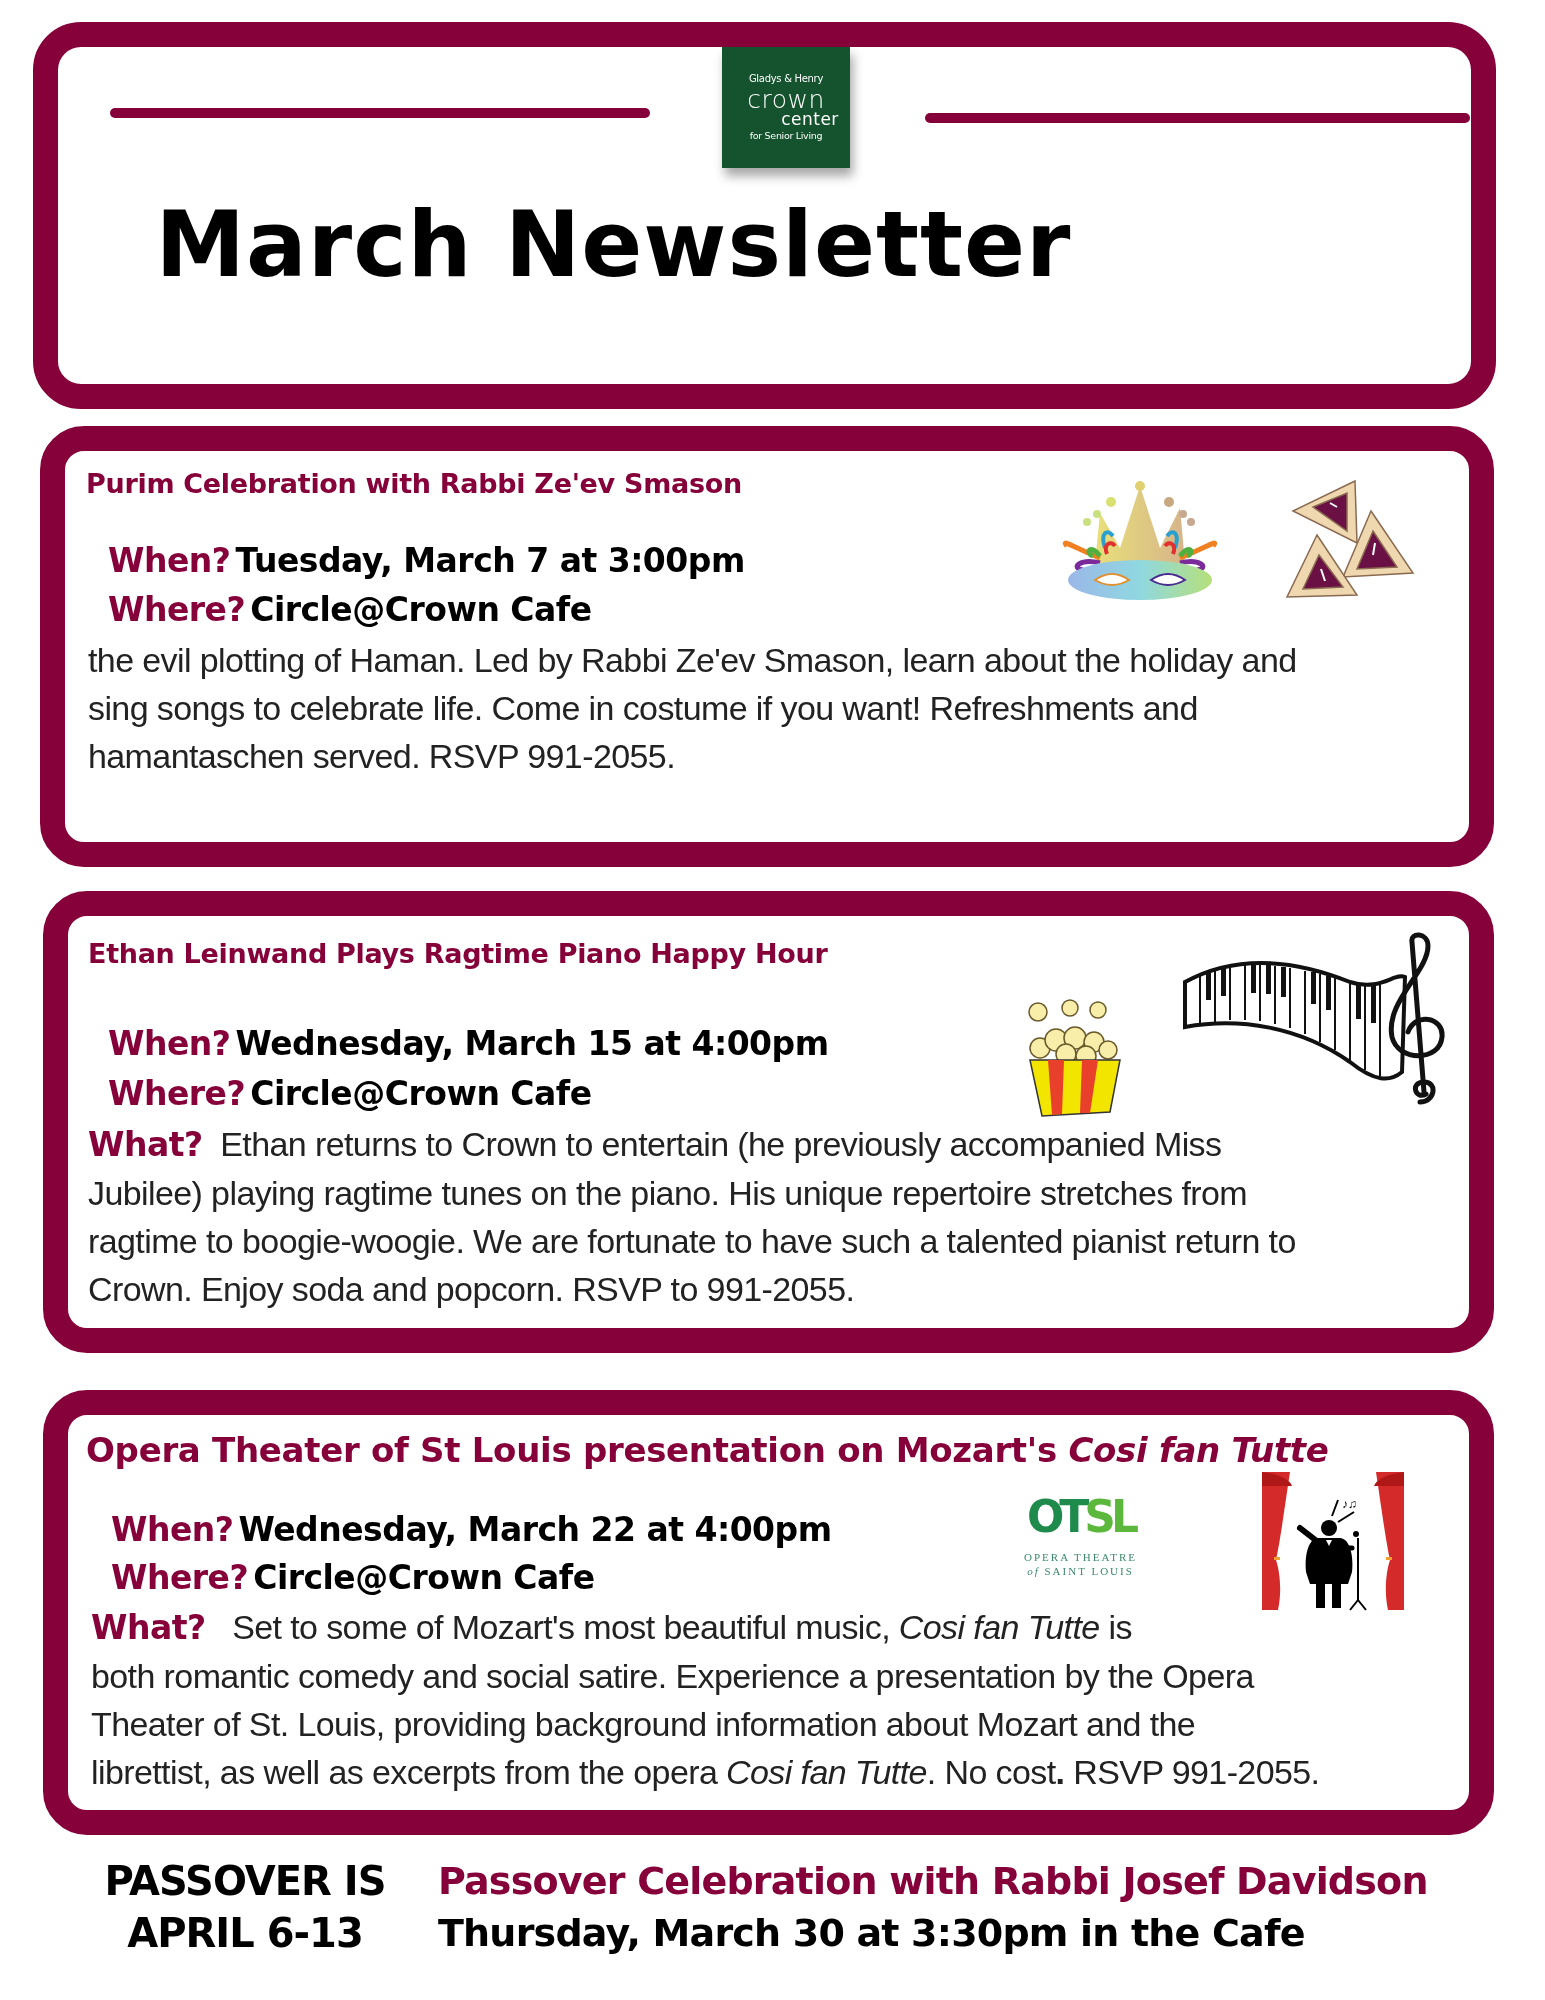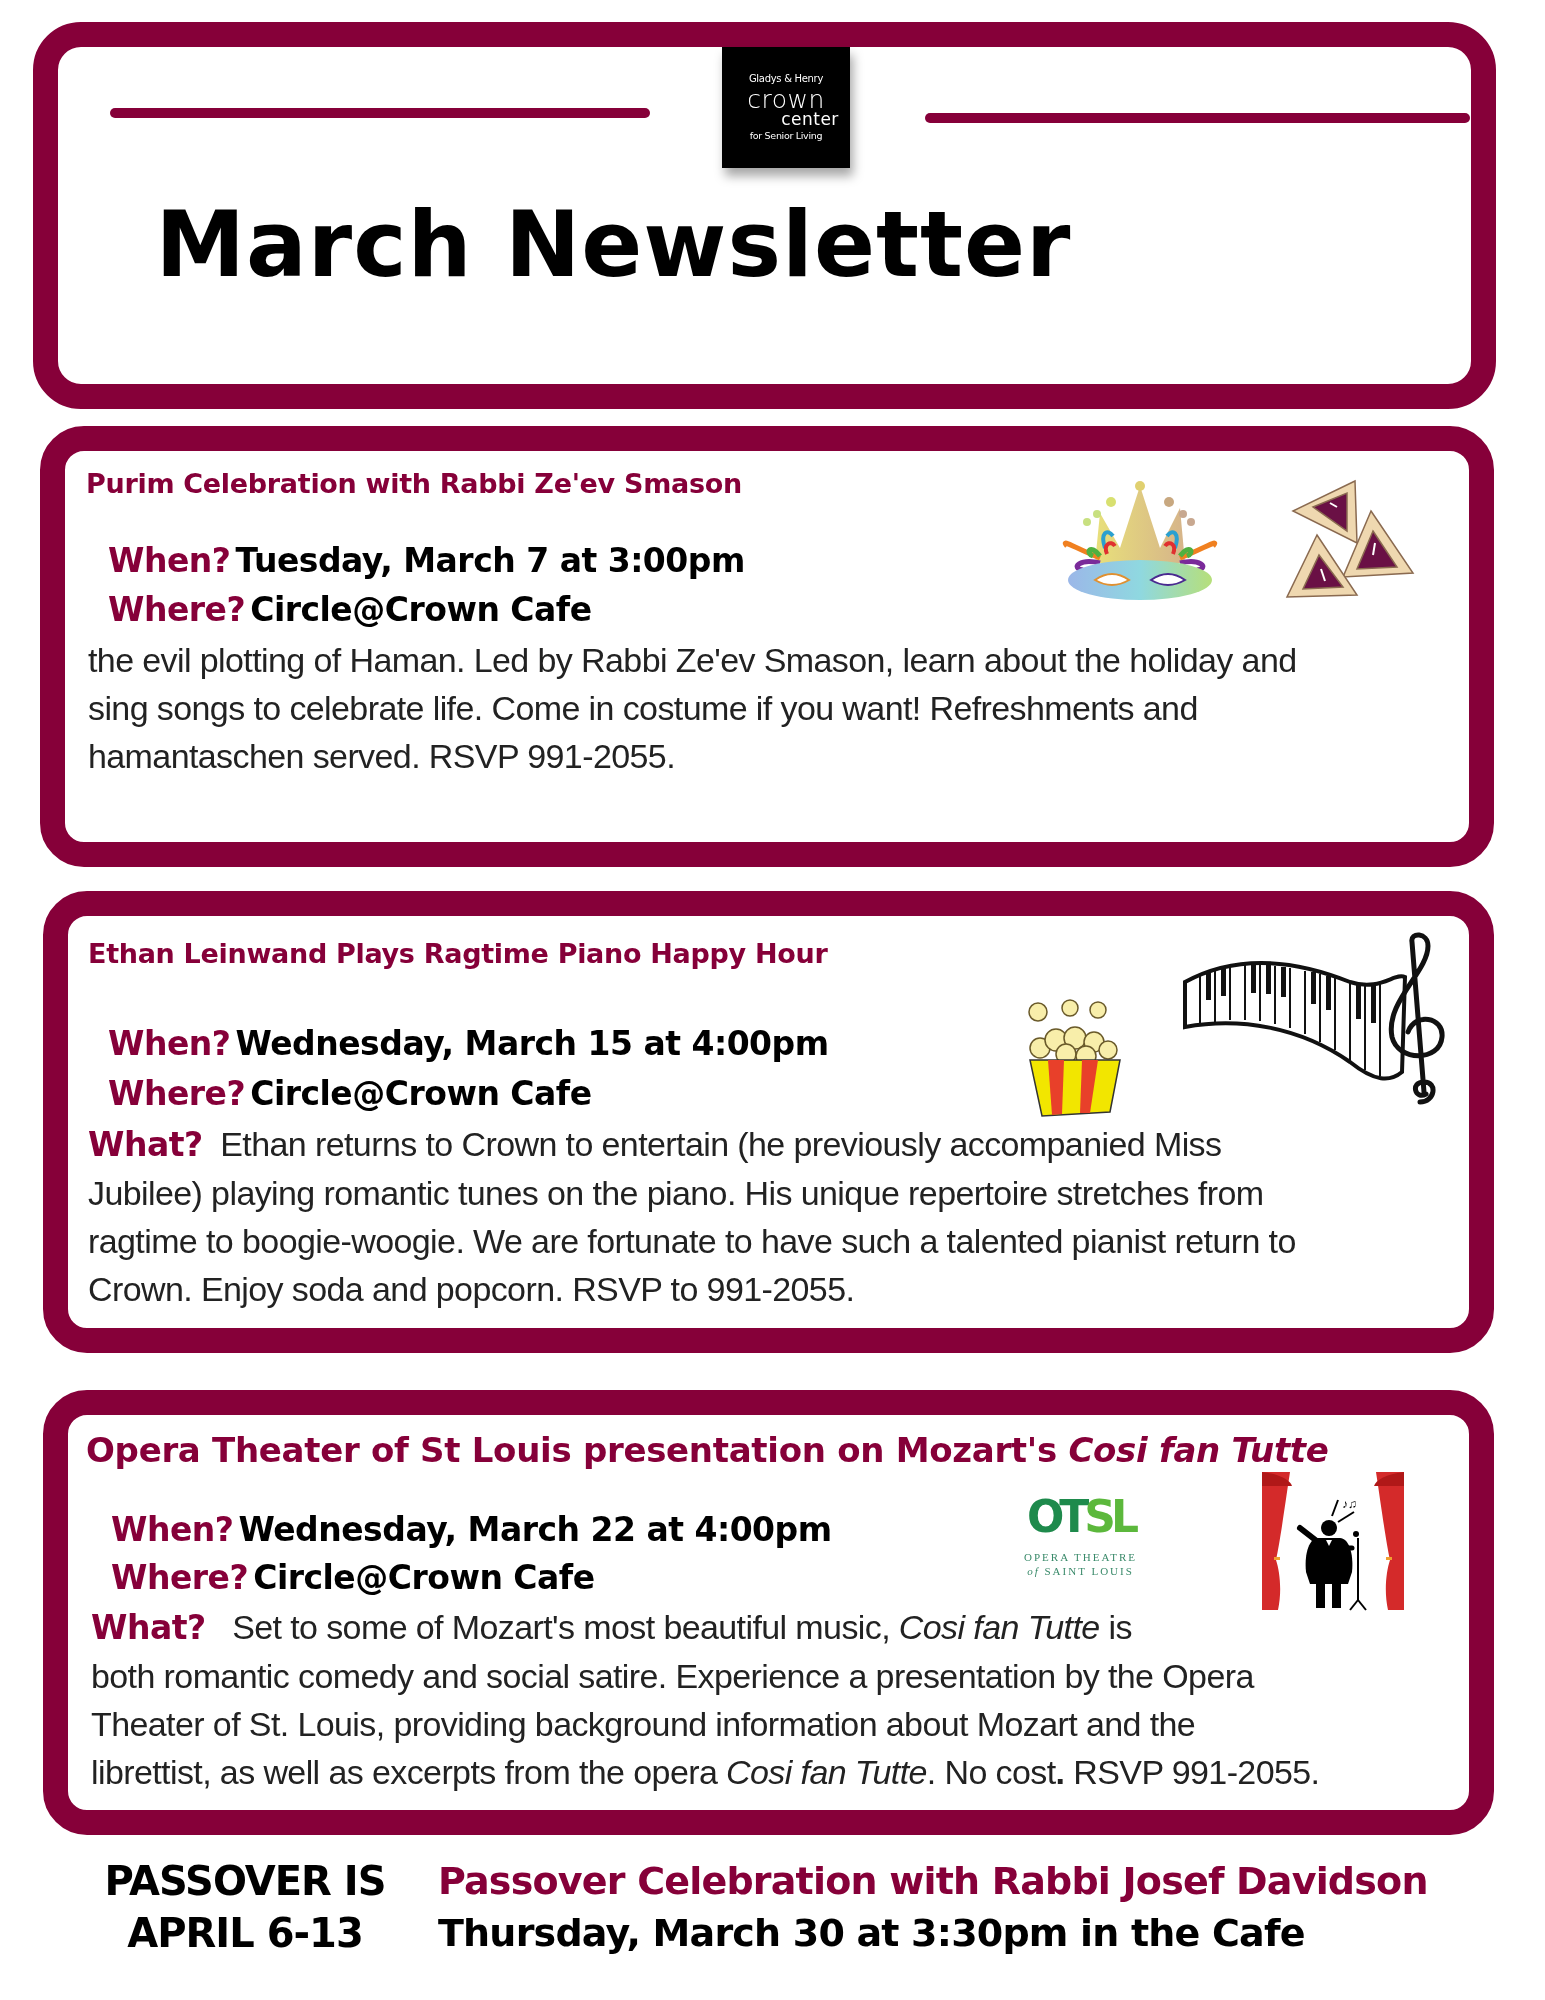--- a/index.html
+++ b/index.html
@@ -16,21 +16,21 @@
   #purim-box  { left: 40px; top: 426px; width: 1454px; height: 441px; }
   #ragtime-box{ left: 43px; top: 891px; width: 1451px; height: 462px; }
   #opera-box  { left: 43px; top: 1390px; width: 1451px; height: 445px; }
 
   .hline { position: absolute; height: 10px; background: #860039; border-radius: 5px; }
   #hline-left  { left: 110px; top: 108px; width: 540px; }
   #hline-right { left: 925px; top: 113px; width: 545px; }
 
   #logo {
     position: absolute; left: 722px; top: 47px; width: 128px; height: 121px;
-    background: #000000; color: #fff;
+    background: #14532d; color: #fff;
     box-shadow: 3px 8px 10px rgba(0,0,0,0.35);
     display: flex; flex-direction: column; align-items: center; justify-content: center;
     font-family: "DejaVu Sans", sans-serif; line-height: 1;
   }
   #logo .l1 { font-size: 10px; letter-spacing: -0.3px; margin-bottom: 3px; }
   #logo .l2 { font-size: 25px; letter-spacing: 0.5px; font-weight: 300; }
   #logo .l3 { font-size: 17px; letter-spacing: 0.5px; margin-top: -1px; margin-left: 48px; }
   #logo .l4 { font-size: 9.5px; letter-spacing: -0.3px; margin-top: 3px; }
 
   #page-title {
@@ -158,21 +158,21 @@
 <div class="row" style="left:88px; top:1027px;">
   <span class="lbl">When?</span>
   <span class="val">Wednesday, March 15 at 4:00pm</span>
 </div>
 <div class="row" style="left:88px; top:1077px;">
   <span class="lbl">Where?</span>
   <span class="val">Circle@Crown Cafe</span>
 </div>
 <div class="what" style="left:88px; top:1120px; width:1390px;">
   <div><span class="lbl">What?</span>&nbsp;&nbsp;<span>Ethan returns to Crown to entertain (he previously accompanied Miss</span></div>
-  <div>Jubilee) playing romantic tunes on the piano.  His unique repertoire stretches from</div>
+  <div>Jubilee) playing ragtime tunes on the piano.  His unique repertoire stretches from</div>
   <div>ragtime to boogie-woogie. We are fortunate to have such a talented pianist return to</div>
   <div>Crown. Enjoy soda and popcorn.  RSVP to 991-2055.</div>
 </div>
 
 <svg class="illus" style="left:1020px; top:998px;" width="110" height="120" viewBox="0 0 110 120">
   <g fill="#f8eeaa" stroke="#6a5a2a" stroke-width="1.5">
     <circle cx="18" cy="14" r="9"></circle>
       <circle cx="50" cy="10" r="8"></circle>
       <circle cx="78" cy="12" r="8"></circle>
     <circle cx="20" cy="50" r="10"></circle>

